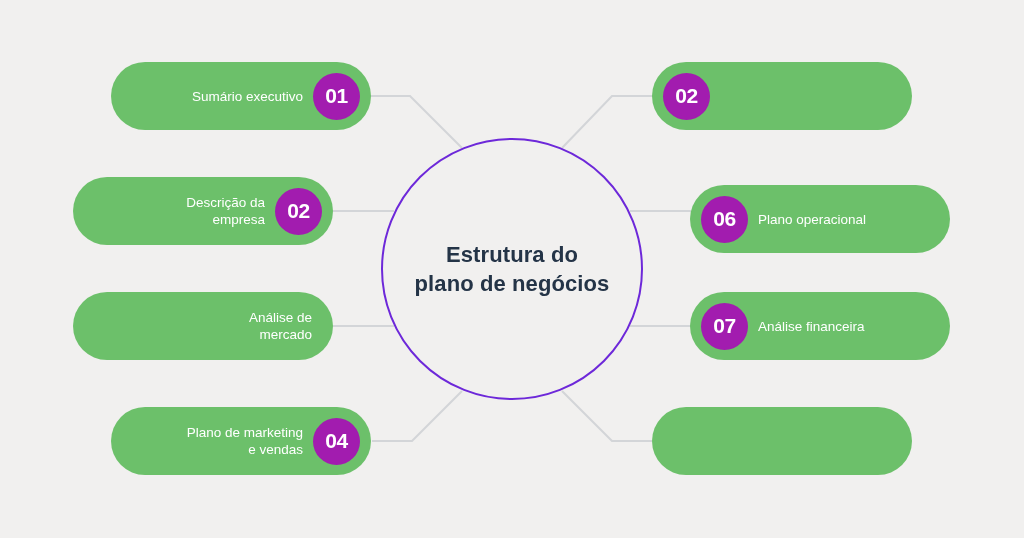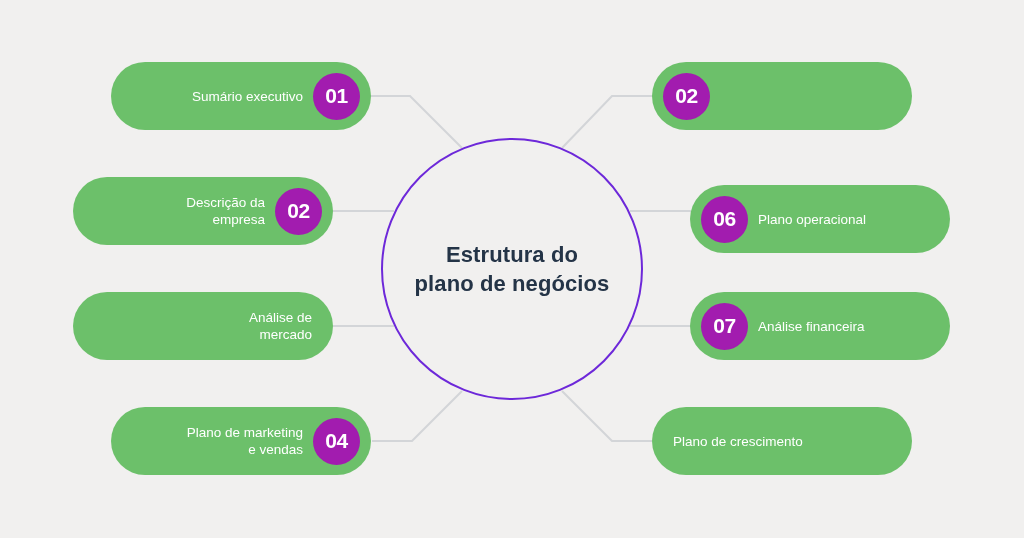--- a/index.html
+++ b/index.html
@@ -160,16 +160,13 @@
 </div>
 
 <div class="pill right" style="left:690px; top:292px;">
   <div class="badge">07</div>
   <div class="pill-label">
     <div>Análise financeira</div>
   </div>
 </div>
 
 <div class="pill right" style="left:652px; top:407px;">
-  <div class="pill-label">
-    <div>Plano de crescimento</div>
-  </div>
 </div>
 
 </body></html>

